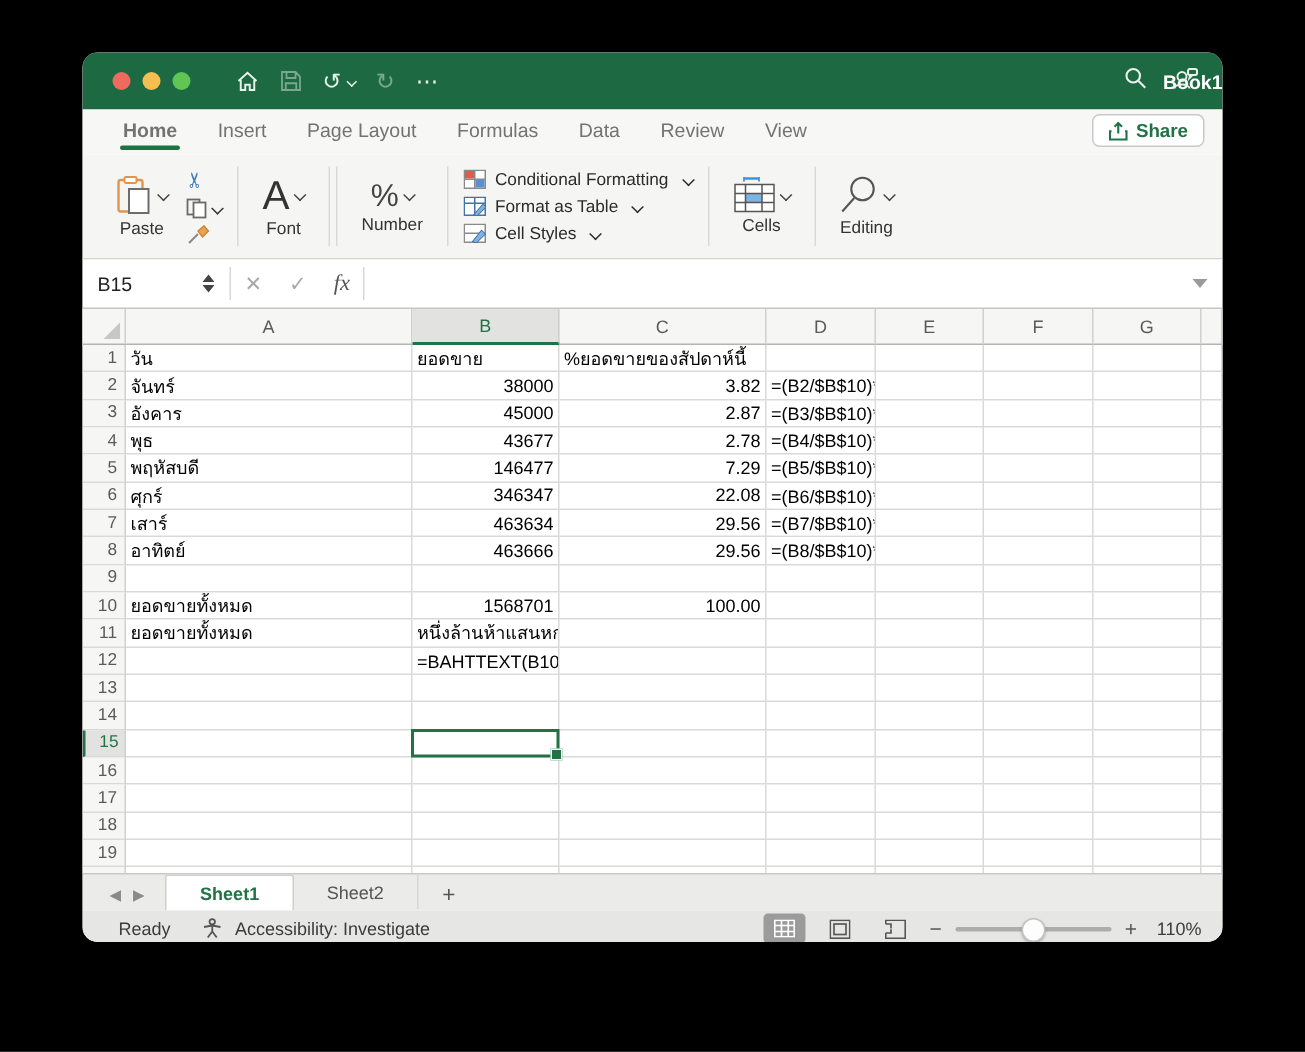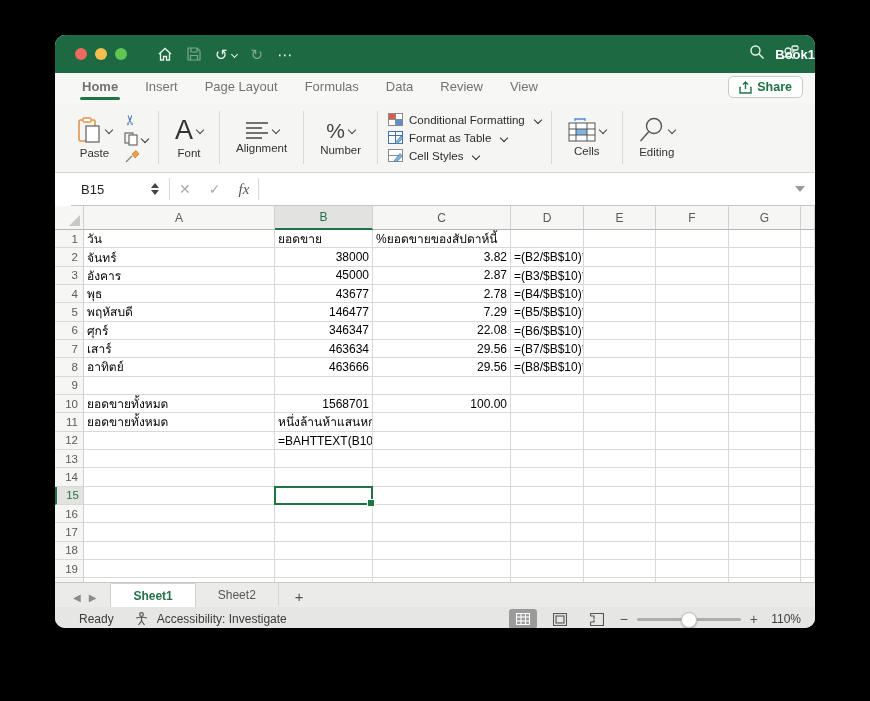--- a/index.html
+++ b/index.html
@@ -48,21 +48,21 @@
   .minicol{display:flex;flex-direction:column;justify-content:center;gap:4px;}
   .minibtn{display:flex;align-items:center;font-size:12px;color:#333;}
   .stackcol{display:flex;flex-direction:column;justify-content:space-between;gap:5px;}
   .stackbtn{display:flex;align-items:center;gap:6px;font-size:11.5px;color:#2b2b2b;}
   .fontA{font-size:27px;color:#333;line-height:1;font-weight:400;}
   .pct{font-size:21px;color:#444;line-height:1;}
   .cutglyph{font-size:14px;color:#3f76b5;display:inline-block;transform:rotate(-90deg);}
 
   
   .formulabar{height:32px;background:#fff;border-bottom:1px solid #c6c6c6;display:flex;
-              align-items:center;margin-left:16px;}
+              align-items:center;}
   .namebox{width:70px;padding-left:10px;font-size:13px;color:#222;}
   .stepper{display:flex;flex-direction:column;gap:2px;margin-right:10px;}
   .stepper i{width:0;height:0;border-left:4px solid transparent;border-right:4px solid transparent;}
   .stepper .up{border-bottom:5px solid #444;}
   .stepper .dn{border-top:5px solid #444;}
   .fbsep{width:1px;height:22px;background:#d8d8d8;}
   .fbtn{color:#a9a9a9;font-size:14px;padding:0 9px;}
   .fx{font-family:"Liberation Serif", serif;font-style:italic;font-size:15px;color:#555;}
   .fbfield{flex:1;height:100%;}
   .fbexp{width:0;height:0;border-left:5px solid transparent;border-right:5px solid transparent;
@@ -226,34 +226,20 @@
     <div class="rgroup">
       <div class="bigbtn">
         <span class="iconrow">
           <span class="fontA">A</span>
           <span class="chev"></span>
         </span>
         <span class="lbl">Font</span>
       </div>
     </div>
     <div class="rdiv"></div>
-    <div class="rgroup">
-      <div class="bigbtn">
-        <span class="iconrow">
-          <svg width="24" height="18" viewBox="0 0 24 18" stroke="#444" stroke-width="1.6">
-            <line x1="1" y1="2" x2="23" y2="2"></line>
-                <line x1="1" y1="7" x2="17" y2="7"></line>
-            <line x1="1" y1="12" x2="23" y2="12"></line>
-                <line x1="1" y1="17" x2="17" y2="17"></line>
-          </svg>
-          <span class="chev"></span>
-        </span>
-        <span class="lbl">Alignment</span>
-      </div>
-    </div>
     <div class="rdiv"></div>
     <div class="rgroup">
       <div class="bigbtn">
         <span class="iconrow">
           <span class="pct">%</span>
           <span class="chev"></span>
         </span>
         <span class="lbl">Number</span>
       </div>
     </div>

